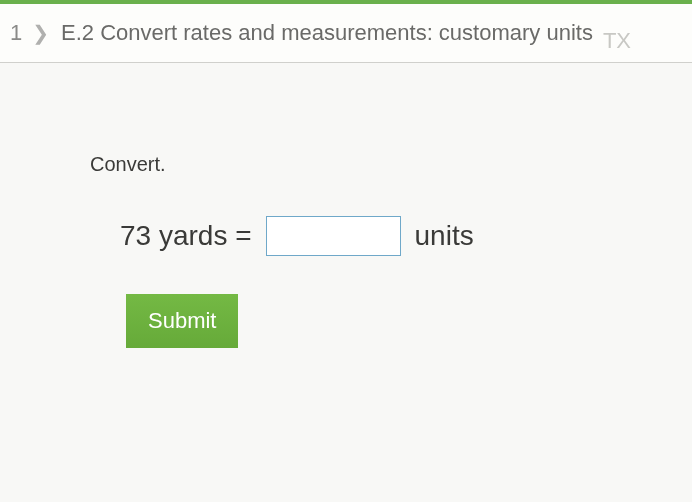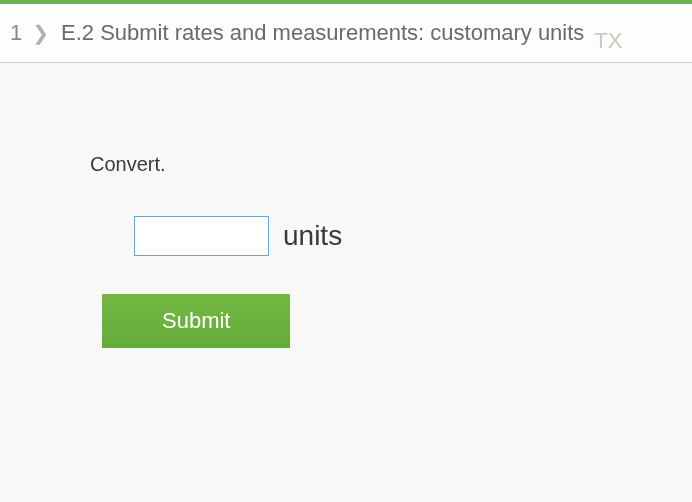--- a/index.html
+++ b/index.html
@@ -68,37 +68,38 @@
       font-size: 24px;
       padding: 4px 8px;
       outline: none;
     }
     .submit-btn {
       display: inline-block;
       background: #6db33f;
       background: linear-gradient(to bottom, #74b944, #66aa39);
       color: #ffffff;
       font-size: 22px;
-      padding: 14px 60px;
-      margin-left: 12px;
+      padding: 14px 22px;
+      margin-left: 36px;
       border: none;
       cursor: pointer;
       font-family: inherit;
     }
   </style>
 </head>
 <body>
 
 <div class="topbar">
   <span class="crumb-num">1</span>
   <span class="chevron">❯</span>
-  <span class="crumb-title">E.2 Submit rates and measurements: customary units</span>
+  <span class="crumb-title">E.2 Convert rates and measurements: customary units</span>
   <span class="crumb-tag">TX</span>
 </div>
 
 <div class="content">
   <div class="prompt">Convert.</div>
   <div class="equation">
+    <span>73 yards =</span>
     <input type="text" class="answer-input" value="" style="">
     <span>units</span>
   </div>
   <button class="submit-btn">Submit</button>
 </div>
 
 </body></html>

